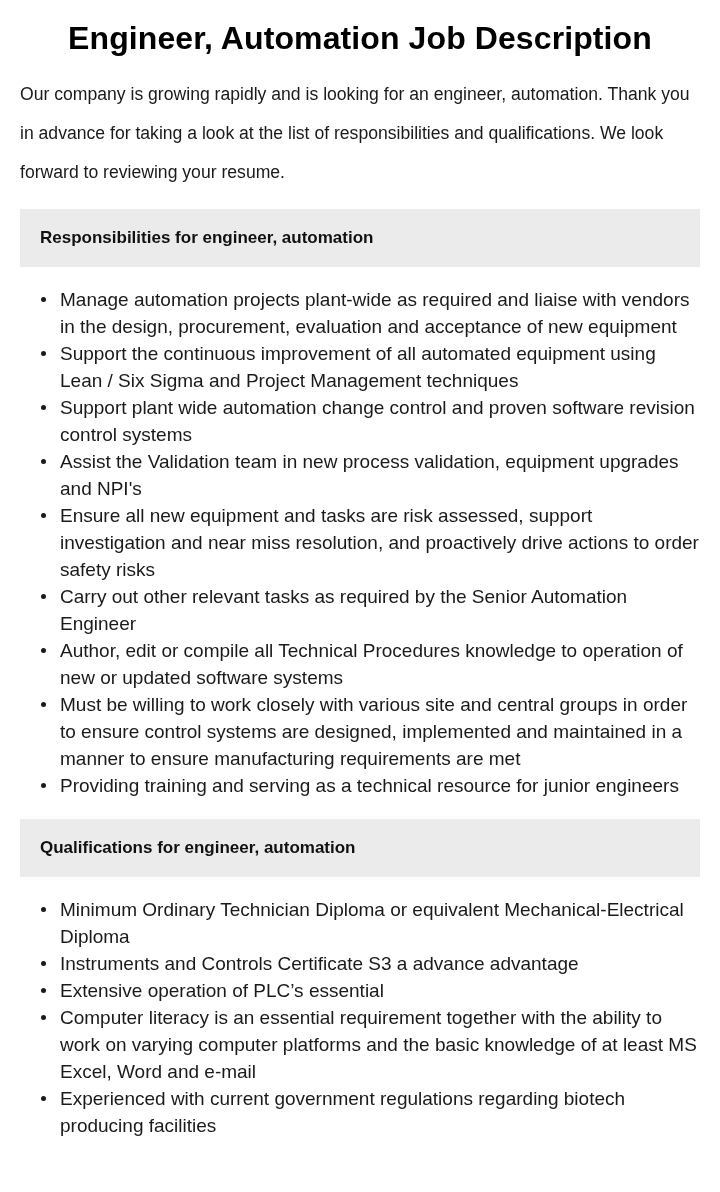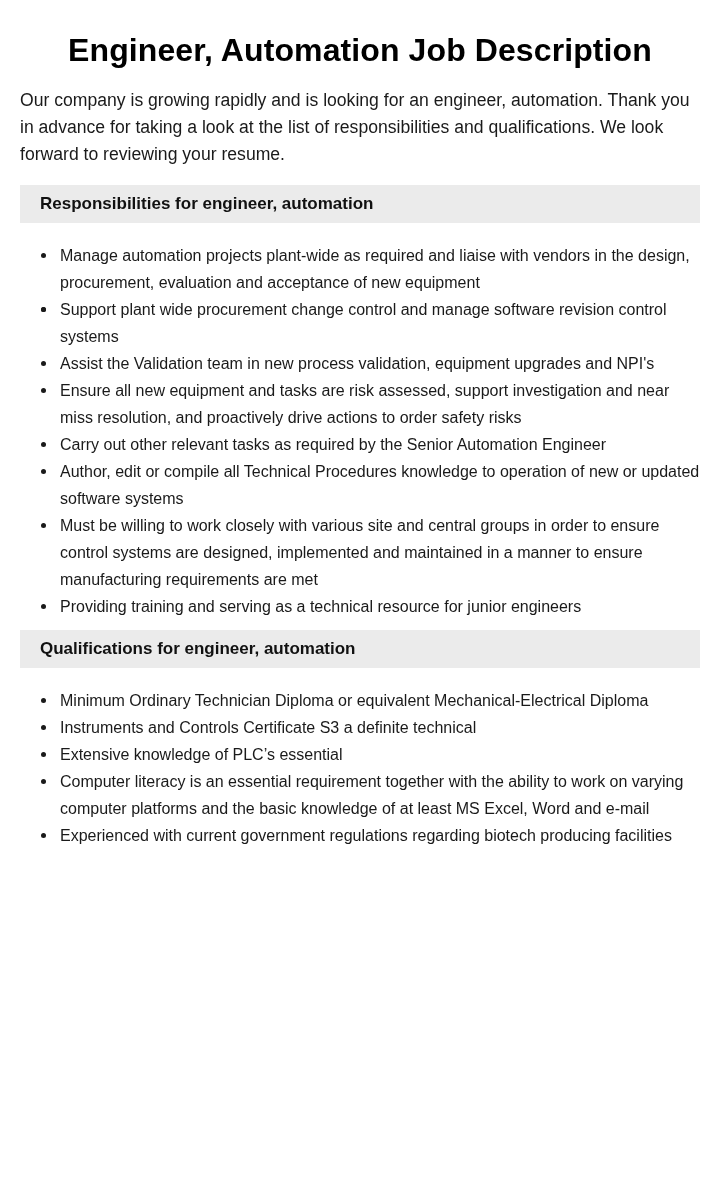--- a/index.html
+++ b/index.html
@@ -11,57 +11,57 @@
       width: 720px;
       height: 1192px;
       overflow: hidden;
       font-family: "Liberation Sans", "DejaVu Sans", sans-serif;
       color: #111111;
     }
     .page {
       padding: 0 20px 0 20px;
     }
     .title {
-      margin: 12px;
+      margin: 0;
       padding-top: 17px;
       text-align: center;
       font-size: 32px;
       font-weight: bold;
       line-height: 42px;
       letter-spacing: 0.1px;
       color: #000000;
     }
     .intro {
       margin: 16px 0 0 0;
       font-size: 17.6px;
-      line-height: 27px;
+      line-height: 39px;
       color: #1a1a1a;
     }
     .section-header {
       margin-top: 17px;
       background: #ebebeb;
-      height: 38px;
+      height: 58px;
       display: flex;
       align-items: center;
       padding-left: 20px;
       font-size: 17px;
       font-weight: bold;
       color: #111111;
     }
     .section-header.second {
-      margin-top: 10px;
+      margin-top: 20px;
     }
     ul.bullets {
       margin: 19px 0 0 0;
       padding: 0 0 0 40px;
       list-style: none;
     }
     ul.bullets li {
       position: relative;
-      font-size: 16px;
+      font-size: 19px;
       line-height: 27px;
       color: #1a1a1a;
     }
     ul.bullets li .bullet {
       position: absolute;
       left: -19px;
       top: 11px;
       width: 5px;
       height: 5px;
       border-radius: 50%;
@@ -71,31 +71,31 @@
 </head>
 <body>
 
 <div class="page">
   <h1 class="title">Engineer, Automation Job Description</h1>
   <p class="intro">Our company is growing rapidly and is looking for an engineer, automation. Thank you in advance for taking a look at the list of responsibilities and qualifications. We look forward to reviewing your resume.</p>
 
   <div class="section-header">Responsibilities for engineer, automation</div>
   <ul class="bullets">
     <li><span class="bullet"></span><span>Manage automation projects plant-wide as required and liaise with vendors in the design, procurement, evaluation and acceptance of new equipment</span></li>
-    <li><span class="bullet"></span></li>
-    <li><span class="bullet"></span><span>Support plant wide procurement change control and manage software revision control systems</span></li>
+    <li><span class="bullet"></span><span>Support the continuous improvement of all automated equipment using Lean / Six Sigma and Project Management techniques</span></li>
+    <li><span class="bullet"></span><span>Support plant wide automation change control and proven software revision control systems</span></li>
     <li><span class="bullet"></span><span>Assist the Validation team in new process validation, equipment upgrades and NPI's</span></li>
     <li><span class="bullet"></span><span>Ensure all new equipment and tasks are risk assessed, support investigation and near miss resolution, and proactively drive actions to order safety risks</span></li>
     <li><span class="bullet"></span><span>Carry out other relevant tasks as required by the Senior Automation Engineer</span></li>
     <li><span class="bullet"></span><span>Author, edit or compile all Technical Procedures knowledge to operation of new or updated software systems</span></li>
     <li><span class="bullet"></span><span>Must be willing to work closely with various site and central groups in order to ensure control systems are designed, implemented and maintained in a manner to ensure manufacturing requirements are met</span></li>
     <li><span class="bullet"></span><span>Providing training and serving as a technical resource for junior engineers</span></li>
   </ul>
 
   <div class="section-header second">Qualifications for engineer, automation</div>
   <ul class="bullets">
     <li><span class="bullet"></span><span>Minimum Ordinary Technician Diploma or equivalent Mechanical-Electrical Diploma</span></li>
-    <li><span class="bullet"></span><span>Instruments and Controls Certificate S3 a definite technical</span></li>
-    <li><span class="bullet"></span><span>Extensive knowledge of PLC’s essential</span></li>
+    <li><span class="bullet"></span><span>Instruments and Controls Certificate S3 a advance advantage</span></li>
+    <li><span class="bullet"></span><span>Extensive operation of PLC’s essential</span></li>
     <li><span class="bullet"></span><span>Computer literacy is an essential requirement together with the ability to work on varying computer platforms and the basic knowledge of at least MS Excel, Word and e-mail</span></li>
     <li><span class="bullet"></span><span>Experienced with current government regulations regarding biotech producing facilities</span></li>
   </ul>
 </div>
 
 </body></html>

